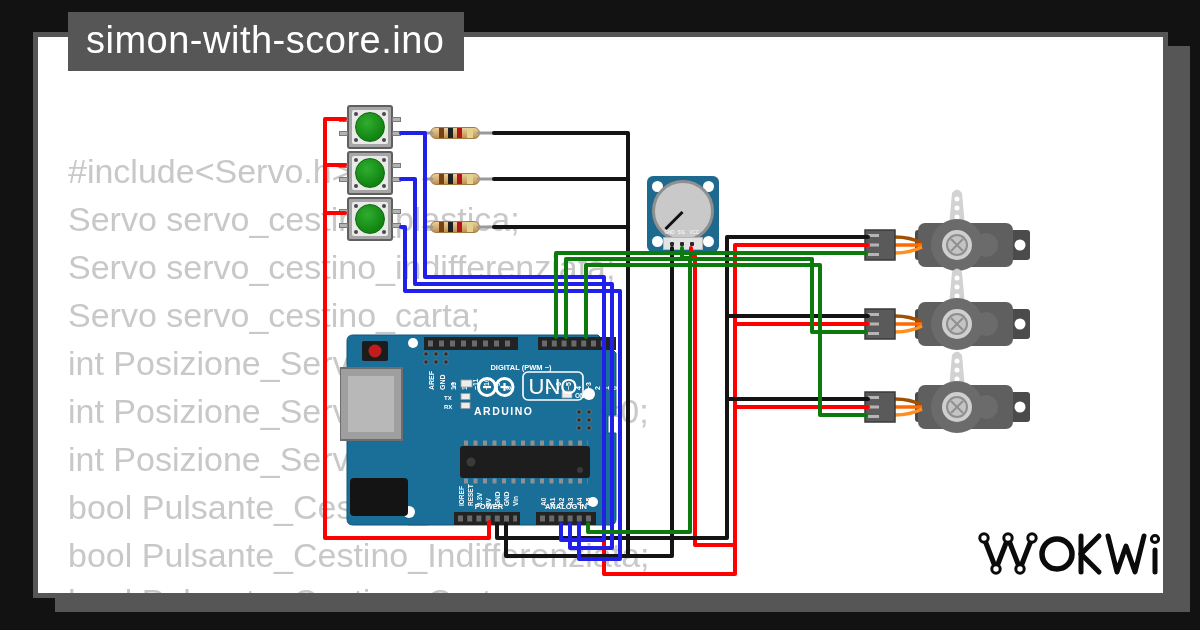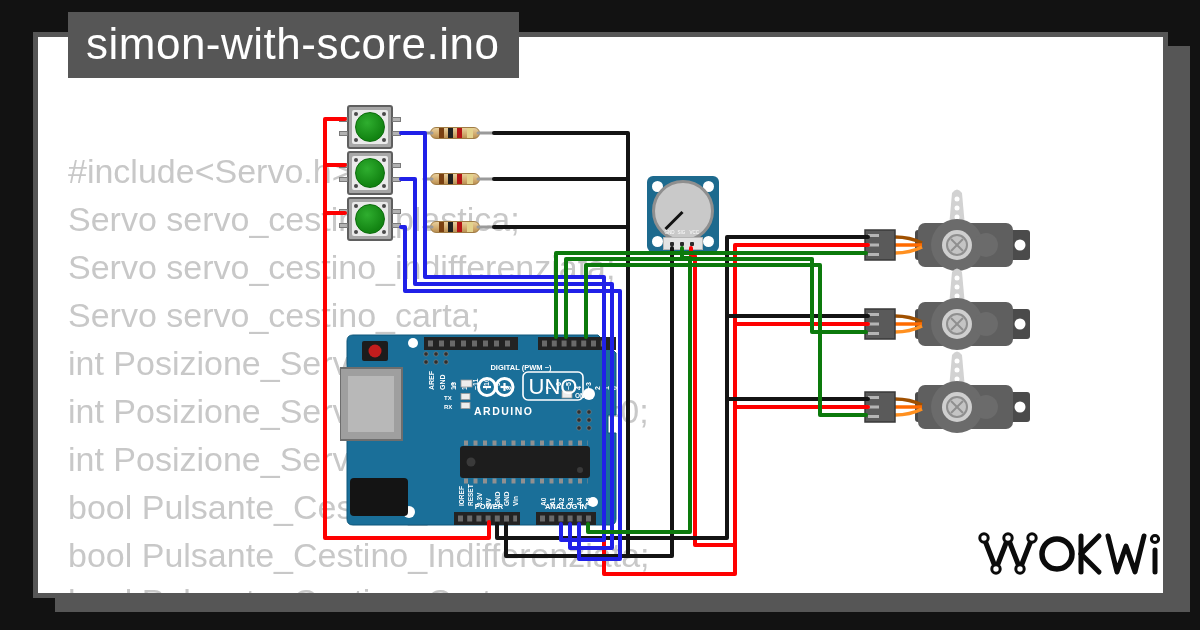--- a/index.html
+++ b/index.html
@@ -4,21 +4,21 @@
 <style>
   html,body{margin:0;padding:0;width:1200px;height:630px;overflow:hidden;
     background:var(--background,#121212);font-family:"Liberation Sans",sans-serif;}
   .abs{position:absolute;}
   #stage{position:absolute;left:0;top:0;width:1200px;height:630px;}
   .canvas-bg{left:38px;top:37px;width:1125px;height:556px;background:var(--canvas,#fff);}
   .shadow-r{left:1168px;top:46px;width:22px;height:566px;background:var(--frame,#565656);}
   .shadow-b{left:55px;top:598px;width:1135px;height:14px;background:var(--frame,#565656);}
   .frame{left:33px;top:32px;width:1135px;height:566px;border:5px solid var(--frame,#565656);
     box-sizing:border-box;pointer-events:none;z-index:50;}
-  .titlebar{left:68px;top:12px;background:var(--frame,#565656);color:#fff;font-size:44px;
+  .titlebar{left:68px;top:12px;background:var(--frame,#565656);color:#fff;font-size:38px;
     padding:7px 20px 9px 18px;z-index:60;letter-spacing:.5px;}
   .code-layer{left:0;top:0;width:1200px;height:630px;clip-path:inset(37px 37px 37px 38px);}
   .code-line{position:absolute;left:68px;font-size:34px;color:var(--code_text,#c8c8c8);
     white-space:pre;line-height:1;text-align:right;}
   
   .btn{width:46px;height:44px;background:#a6a6a6;border:2px solid #5f5f5f;border-radius:3px;box-sizing:border-box;}
   .btn-plate{position:absolute;left:3px;top:3px;right:3px;bottom:3px;background:#eaeaea;border-radius:2px;}
   .btn-cap{position:absolute;left:50%;top:50%;width:30px;height:30px;margin:-15px 0 0 -15px;border-radius:50%;
     background:radial-gradient(circle at 40% 35%,#2fae2f,#128312 70%);border:1px solid #0b6c0b;box-sizing:border-box;}
   .btn-dot{position:absolute;width:4px;height:4px;border-radius:50%;background:#4a4a4a;}

